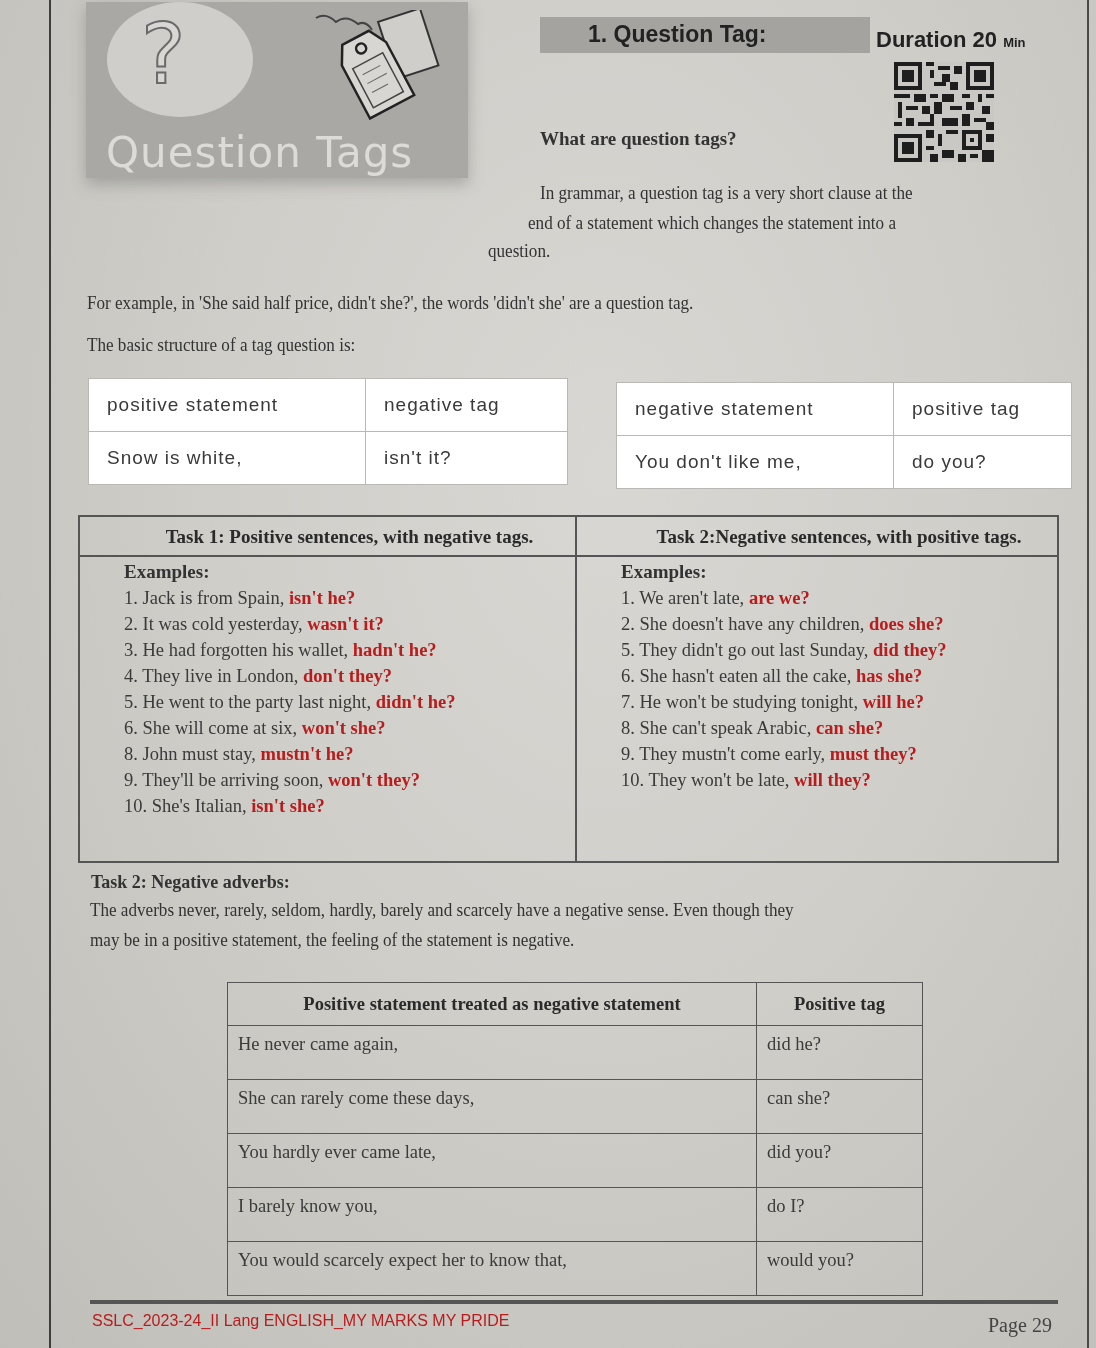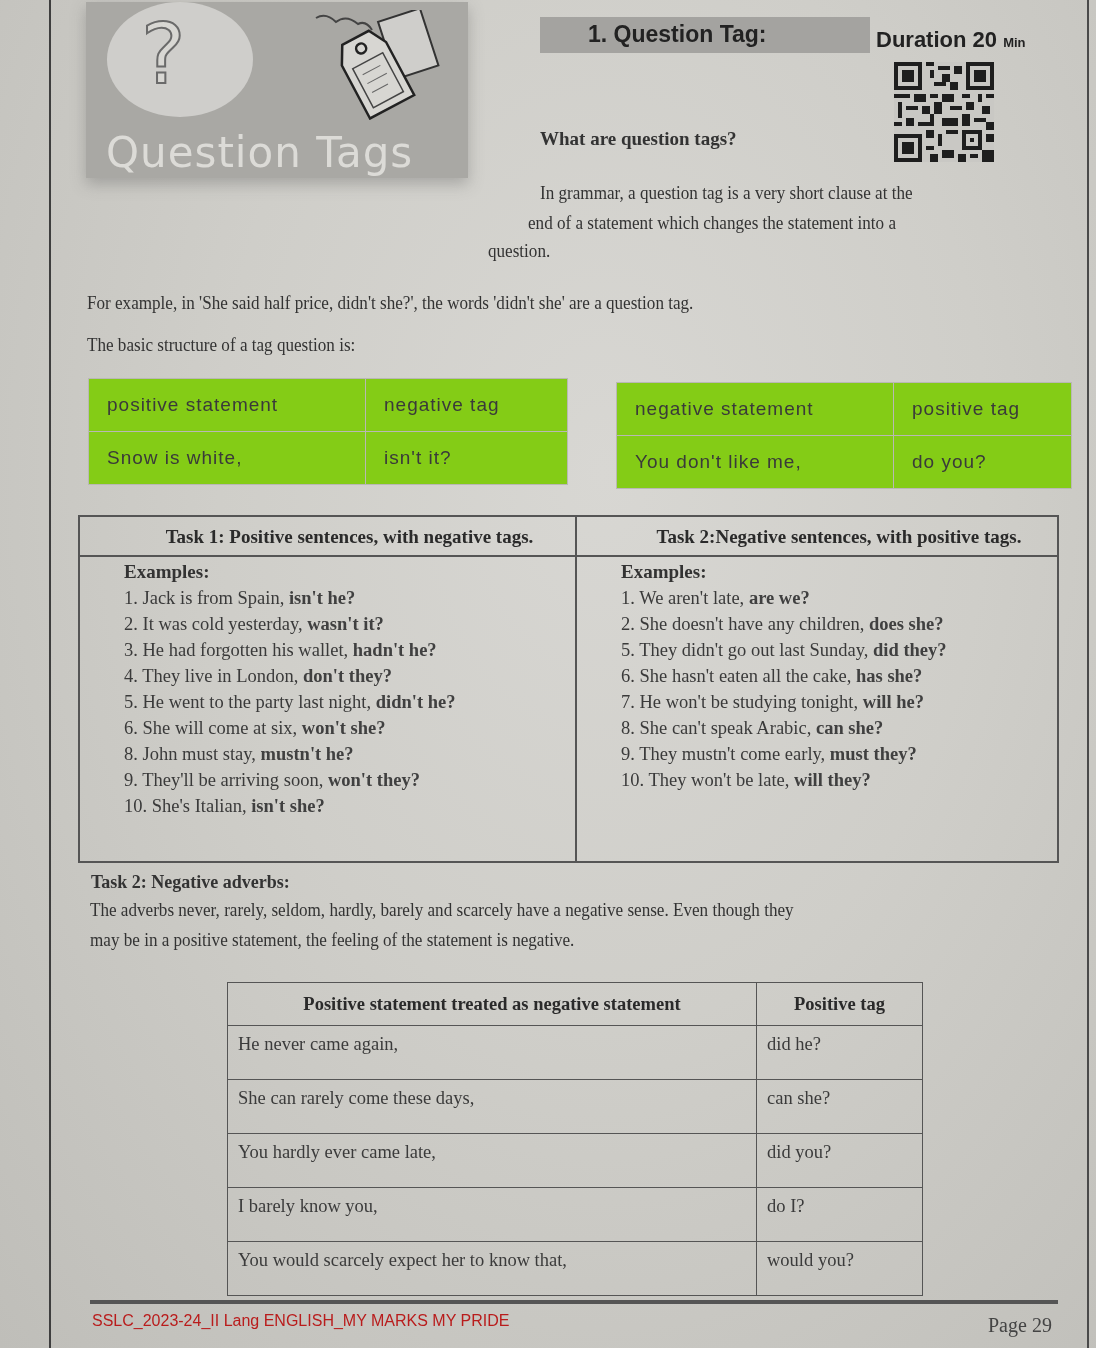--- a/index.html
+++ b/index.html
@@ -54,38 +54,38 @@
     .q-heading {
       left: 540px; top: 128px; font-weight: bold; font-size: 19px; color: #333;
     }
     .para {
       font-size: 19px; color: #333; line-height: 30px; white-space: nowrap;
       transform: scaleX(0.9); transform-origin: left top;
     }
 
     
     .struct { border-collapse: collapse; font-family: "Liberation Sans", sans-serif; font-size: 19px; color: #3a3a3a; letter-spacing: 1px; }
-    .struct td { border: 1.5px solid #b9b8b4; padding: 0 18px; height: 52px; background: #84cc16; }
+    .struct td { border: 1.5px solid #b9b8b4; padding: 0 18px; height: 52px; background: #ffffff; }
 
     
     .task-table {
       left: 78px; top: 515px; width: 981px; height: 348px;
       border: 2px solid #555; box-sizing: border-box;
       display: grid; grid-template-columns: 497px 1fr; grid-template-rows: 40px 1fr;
     }
     .task-table > div { box-sizing: border-box; padding-left: 44px; }
     .task-head {
       font-weight: bold; font-size: 19px; text-align: center; line-height: 40px;
       border-bottom: 2px solid #555; color: #2a2a2a;
     }
     .task-head.left { border-right: 2px solid #555; }
     .task-col { padding: 2px 10px; font-size: 18.5px; line-height: 26px; color: #3a3a3a; }
     .task-col.left { border-right: 2px solid #555; }
     .task-col .ex-label { font-weight: bold; font-size: 19px; color: #333; }
-    .task-col b { color: #404040; }
+    .task-col b { color: #b91c1c; }
 
     .adv-heading { left: 91px; top: 872px; font-weight: bold; font-size: 18px; color: #333; }
 
     .adv-table {
       left: 227px; top: 982px; border-collapse: collapse; width: 696px;
       font-size: 18.5px; color: #3b3b3b;
     }
     .adv-table th { border: 1.5px solid #555; font-weight: bold; height: 40px; color: #2a2a2a; }
     .adv-table td { border: 1.5px solid #555; height: 45px; vertical-align: top; padding: 8px 10px 0; }
 

